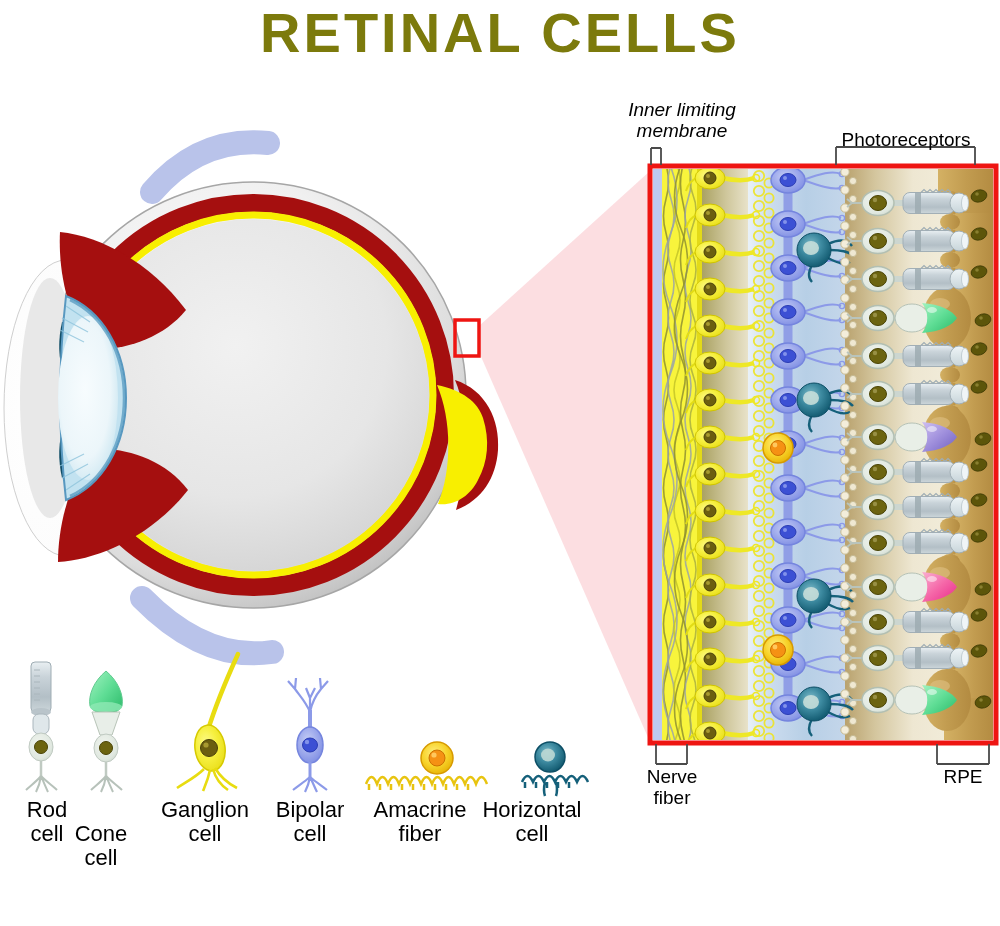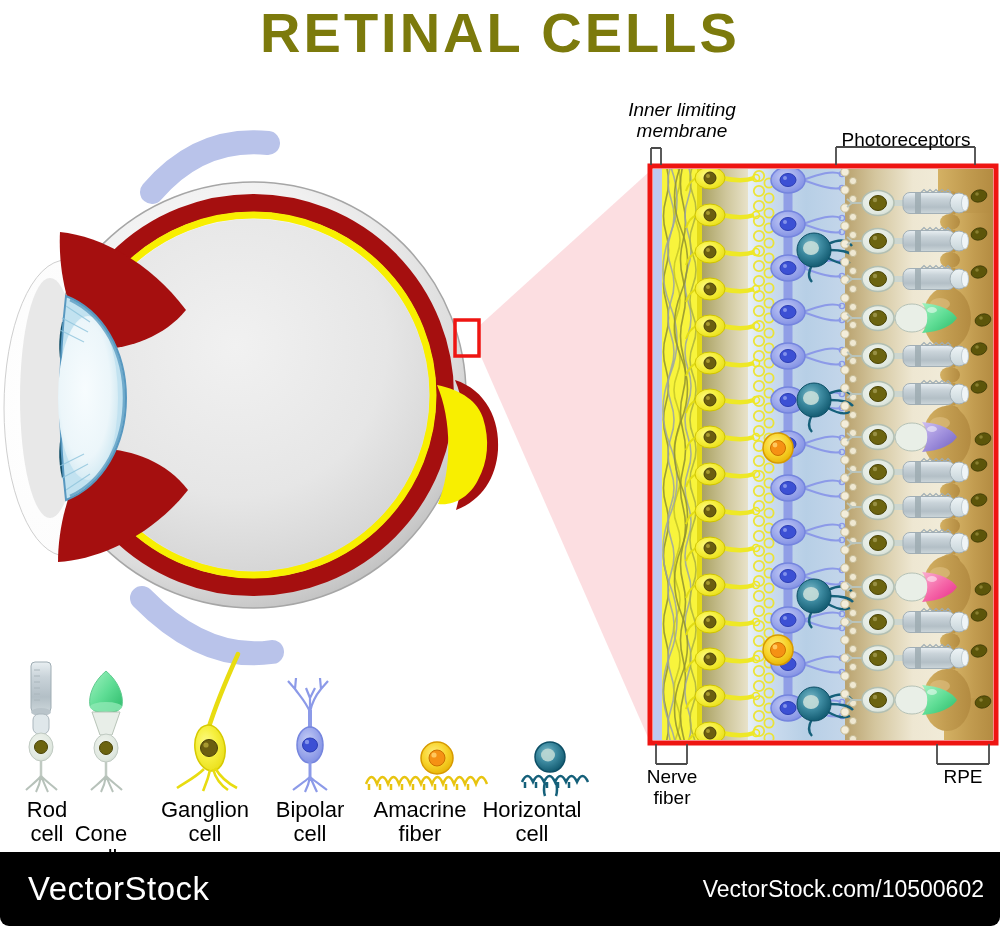--- a/index.html
+++ b/index.html
@@ -928,17 +928,13 @@
 cell</div>
   <div class="legend-label" style="left:145px;top:798px;width:120px;">Ganglion
 cell</div>
   <div class="legend-label" style="left:250px;top:798px;width:120px;">Bipolar
 cell</div>
   <div class="legend-label" style="left:360px;top:798px;width:120px;">Amacrine
 fiber</div>
   <div class="legend-label" style="left:472px;top:798px;width:120px;">Horizontal
 cell</div>
 
-  <div class="wm-bar" style="background: rgb(0, 0, 0);">
-    <span class="wm-left">VectorStock</span>
-    <span class="wm-right">VectorStock.com/10500602</span>
-  </div>
 </div>
 
 </body></html>

